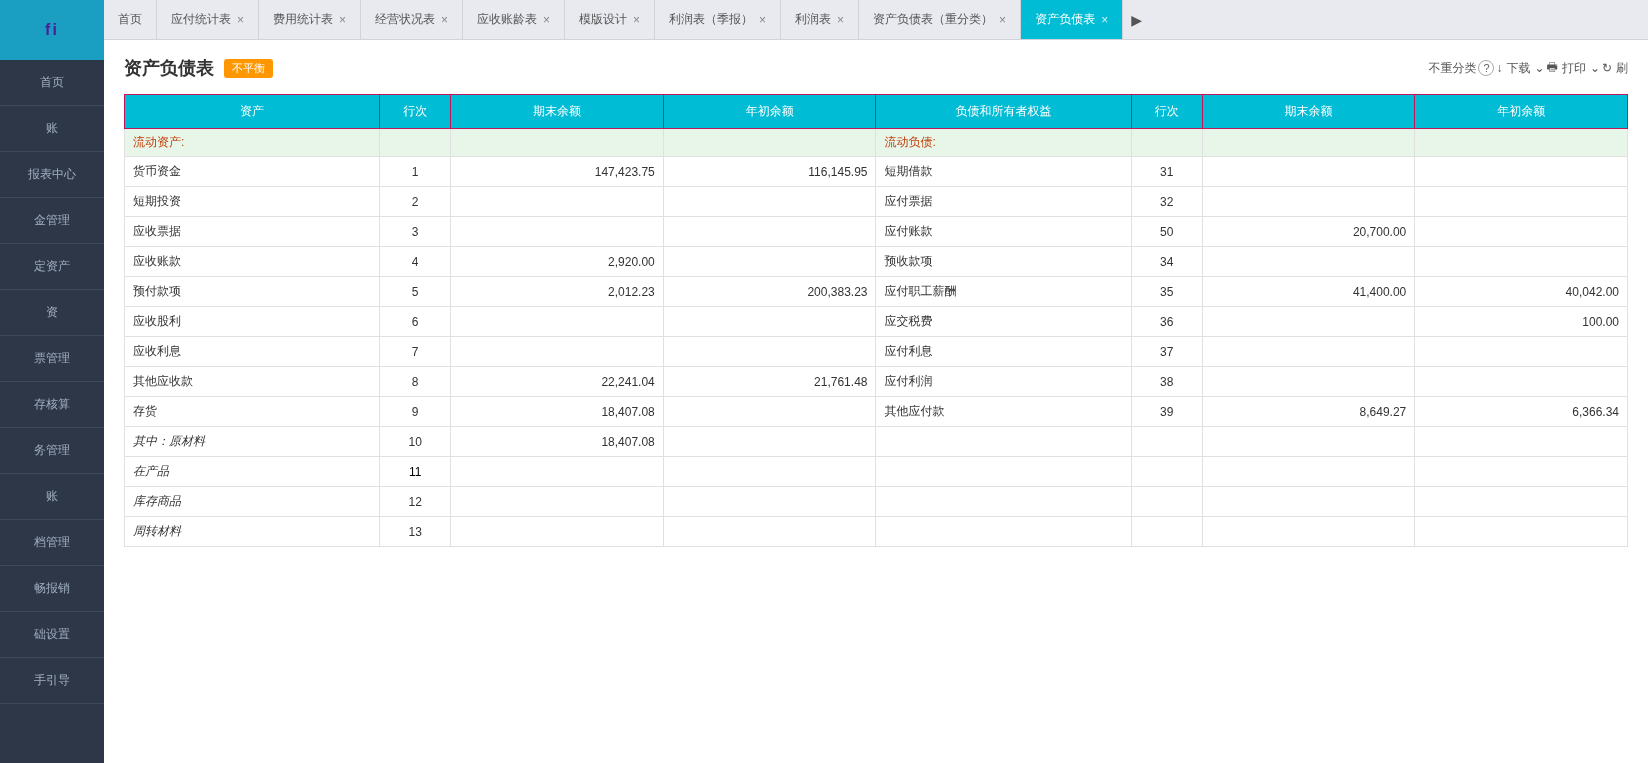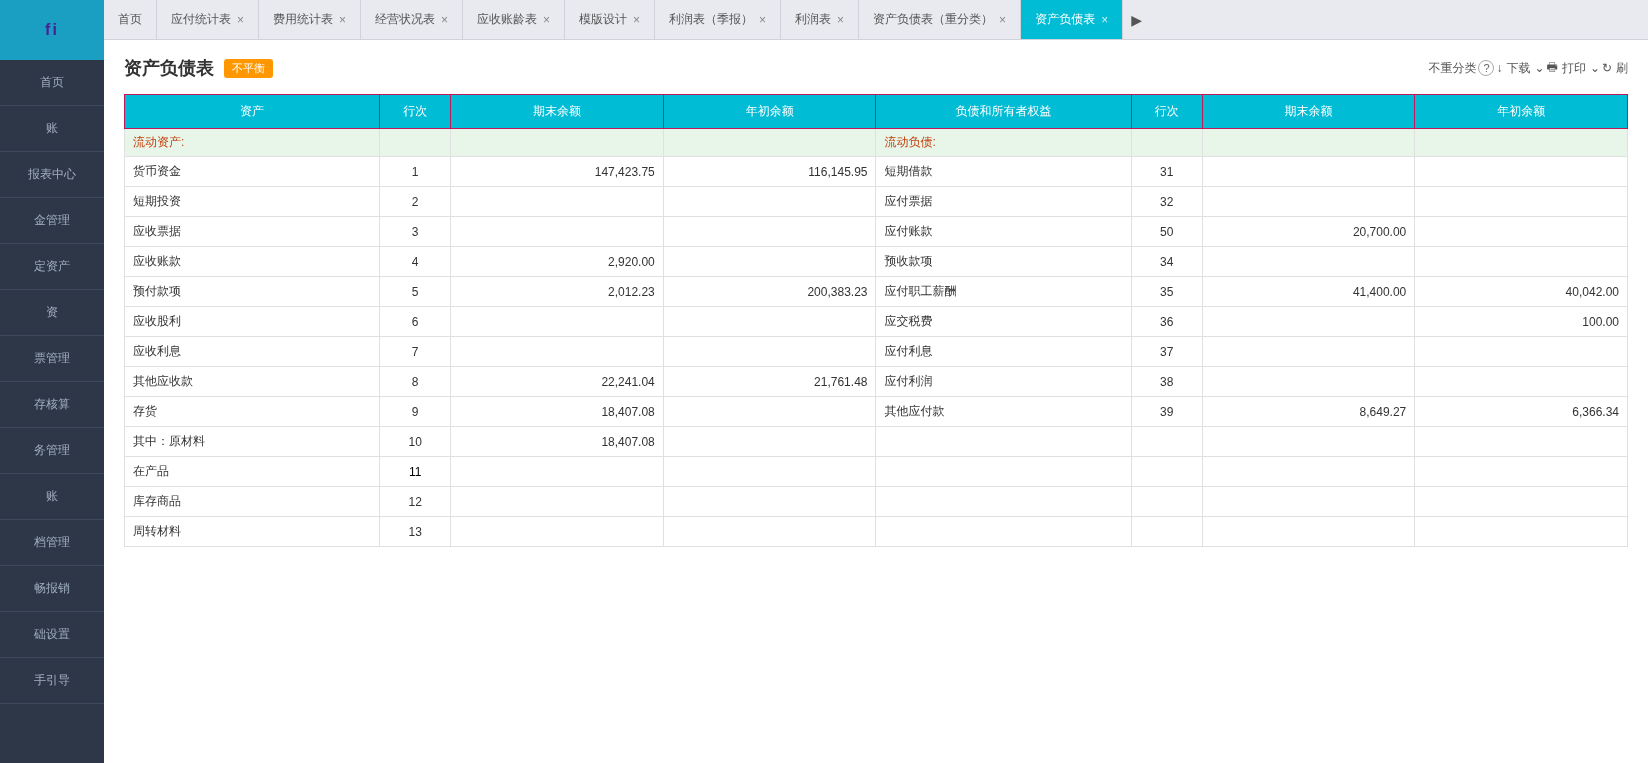--- a/index.html
+++ b/index.html
@@ -168,20 +168,21 @@
     .col-amount {
       text-align: right;
       width: 140px;
     }
     .col-name {
       width: 180px;
       padding-left: 16px;
     }
     .col-name-indent {
       padding-left: 30px;
+      font-style: italic;
     }
   </style>
 </head>
 <body>
 
 <div class="sidebar">
   <div class="sidebar-logo">fi</div>
   <div class="sidebar-item">首页</div>
   <div class="sidebar-item">账</div>
   <div class="sidebar-item">报表中心</div>

